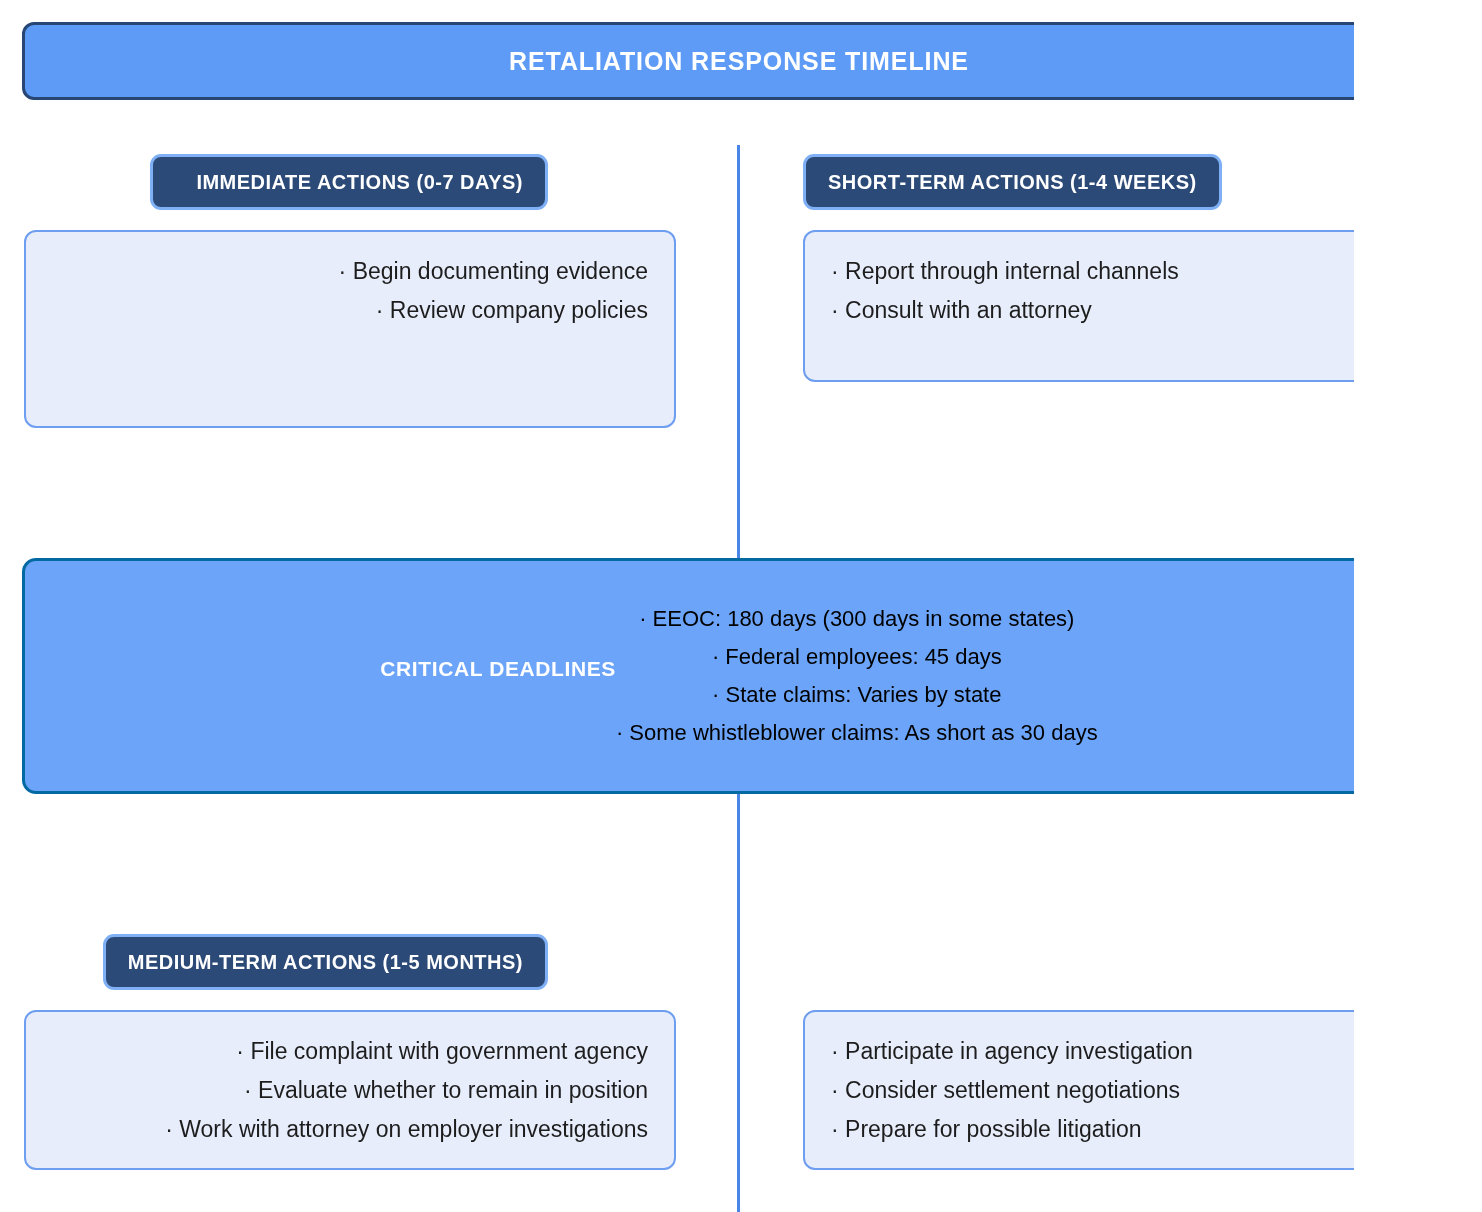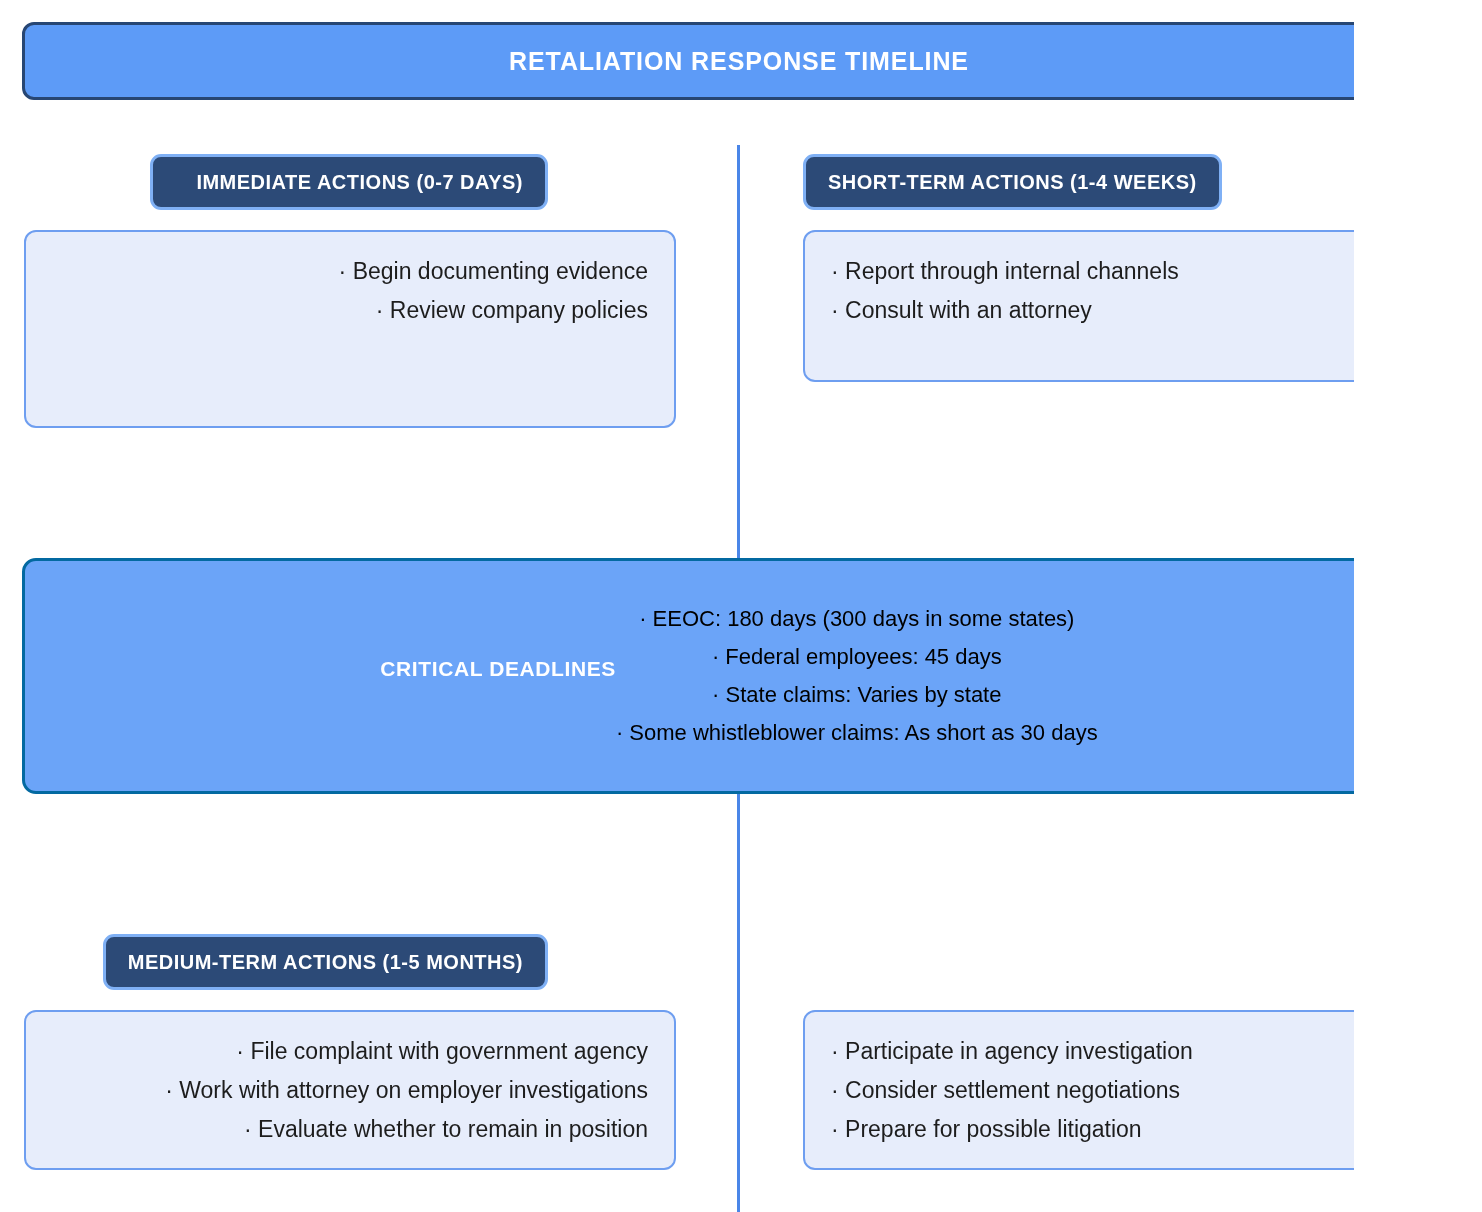--- a/index.html
+++ b/index.html
@@ -185,22 +185,22 @@
       <li>· Some whistleblower claims: As short as 30 days</li>
     </ul>
   </div>
 
   <div class="badge badge-medium">
     <span class="badge-text">MEDIUM-TERM ACTIONS (1-5 MONTHS)</span>
   </div>
   <div class="content-box box-left box-medium">
     <ul>
       <li>· File complaint with government agency</li>
+      <li>· Evaluate whether to remain in position</li>
       <li>· Work with attorney on employer investigations</li>
-      <li>· Evaluate whether to remain in position</li>
     </ul>
   </div>
 
   <div class="content-box box-right box-long">
     <ul>
       <li>· Participate in agency investigation</li>
       <li>· Consider settlement negotiations</li>
       <li>· Prepare for possible litigation</li>
     </ul>
   </div>

